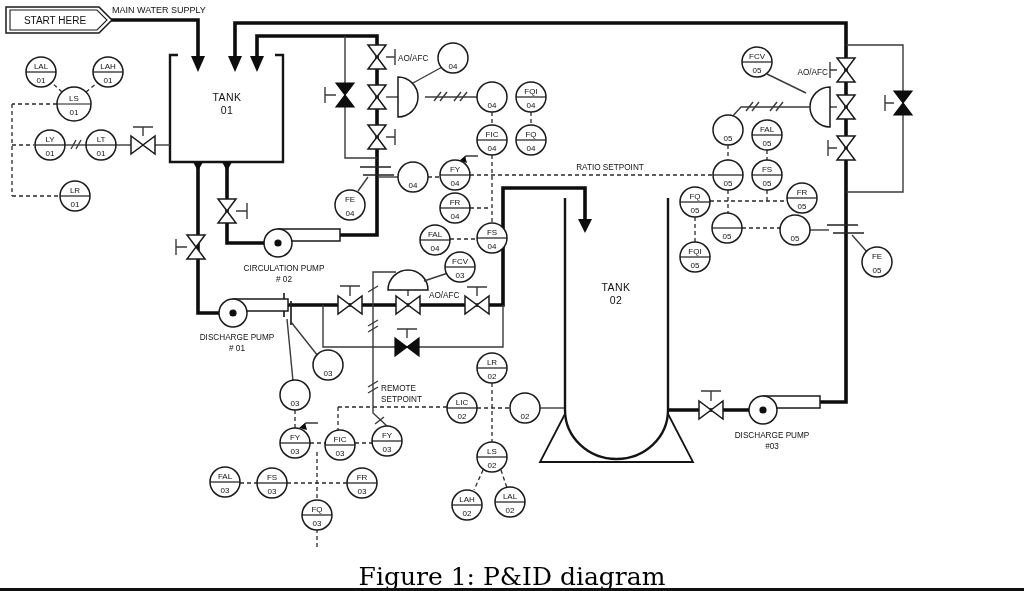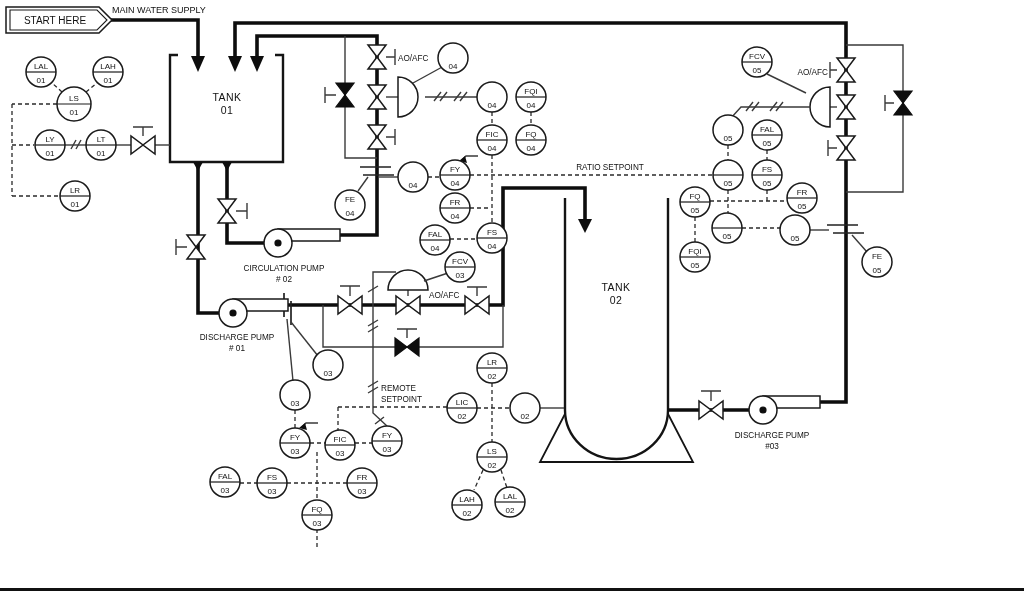--- a/index.html
+++ b/index.html
@@ -481,14 +481,15 @@
           <text x="695" y="267.5" class="it">05</text>
         </g>
         <g>
           <circle cx="877" cy="262" r="15" fill="#fff" stroke="#1a1a1a" stroke-width="1.5"></circle>
           <text x="877" y="258.5" class="it">FE</text>
           <text x="877" y="272.5" class="it">05</text>
         </g>
       </g>
 </svg>
 
+<div id="caption">Figure 1: P&amp;ID diagram</div>
 <div id="bottom-rule"></div>
 </div>
 
 </body></html>

